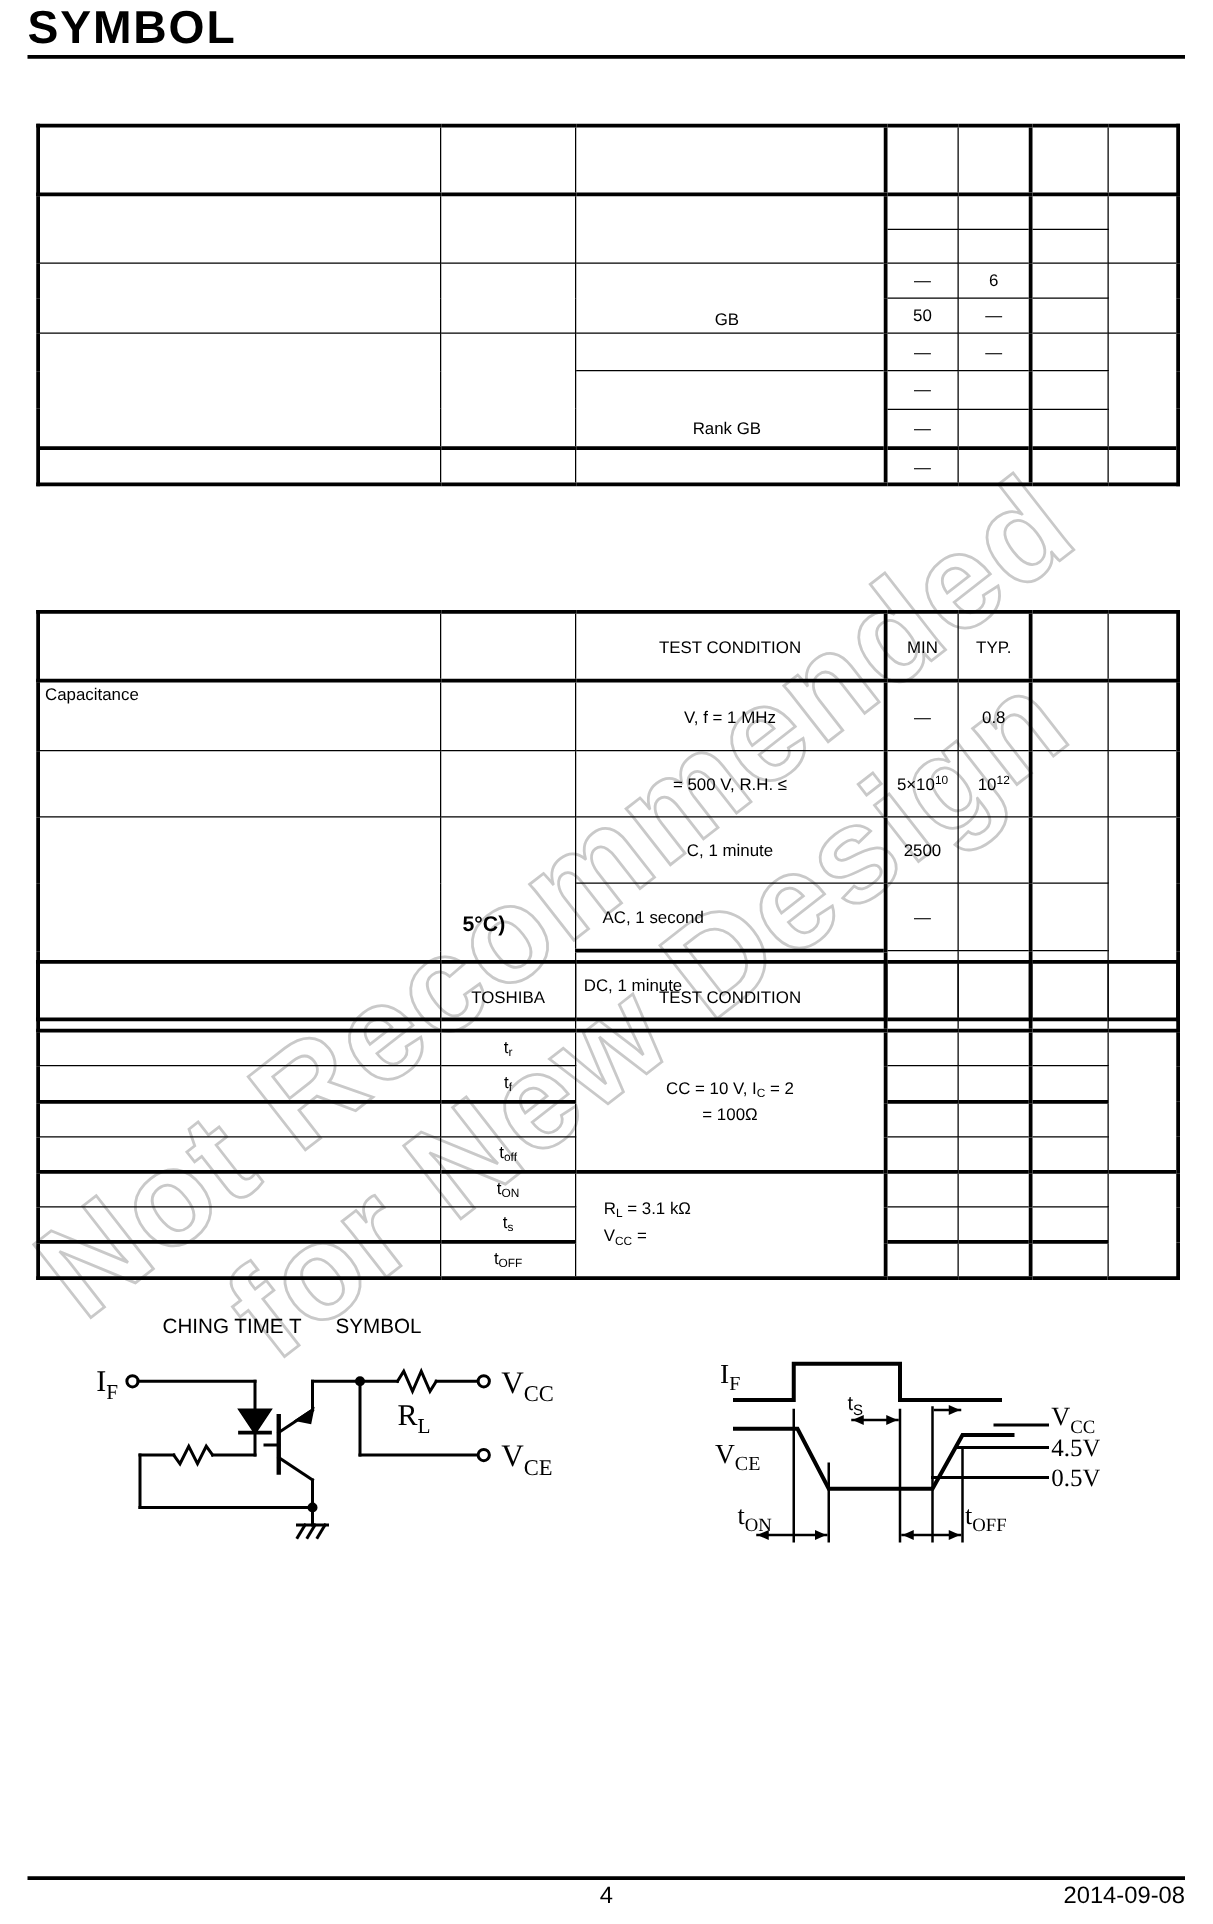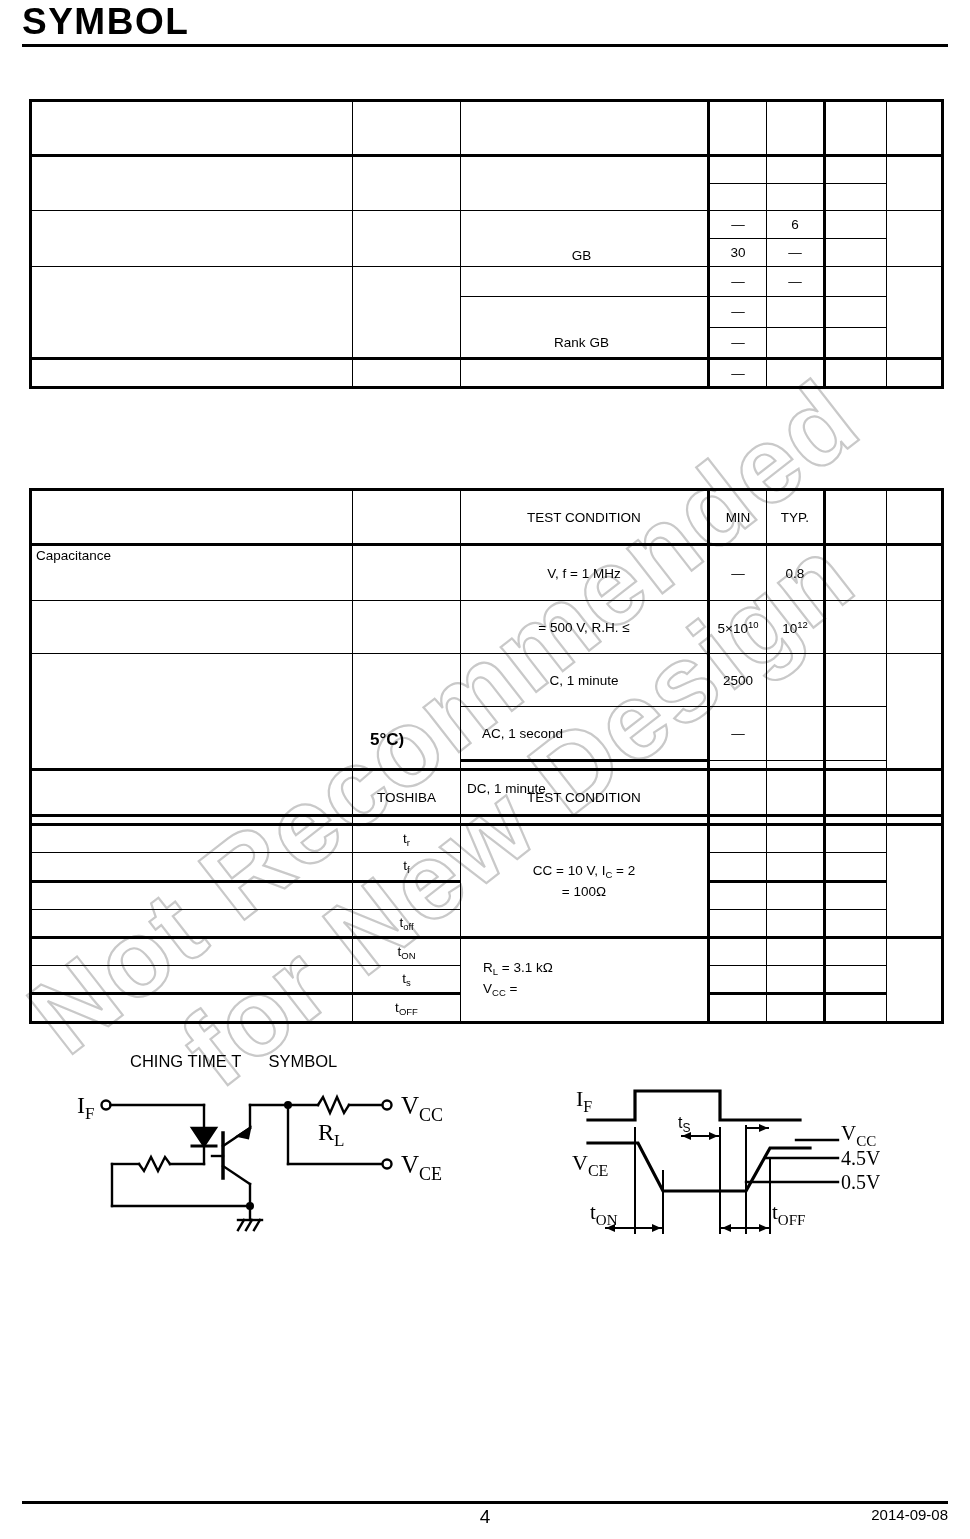--- a/index.html
+++ b/index.html
@@ -146,21 +146,21 @@
     top: 1506px;
     width: 970px;
     text-align: center;
     font-size: 19px;
     z-index: 10;
   }
   #doc-date {
     position: absolute;
     right: 22px;
     top: 1506px;
-    font-size: 15px;
+    font-size: 19px;
     z-index: 10;
   }
 </style>
 </head>
 <body>
 
 <div id="header">
   <div id="logo">SYMBOL</div>
   <div id="header-rule"></div>
 </div>
@@ -212,21 +212,21 @@
     <tr>
       <td rowspan="2" class="tall tb-thick-l"></td>
       <td rowspan="2" class="tall"></td>
       <td rowspan="2" class="tall right nb-b" style="vertical-align:bottom;padding-bottom:3px">GB</td>
       <td class="tb-thick-l">—</td>
       <td>6</td>
       <td class="tb-thick-l"></td>
       <td rowspan="2" class="tall tb-thick-r"></td>
     </tr>
     <tr>
-      <td class="tb-thick-l">30</td>
+      <td class="tb-thick-l">50</td>
       <td>—</td>
       <td class="tb-thick-l"></td>
     </tr>
 
     <tr>
       <td rowspan="3" class="tb-thick-l" style="height:90px"></td>
       <td rowspan="3" style="height:90px"></td>
       <td></td>
       <td class="tb-thick-l">—</td>
       <td>—</td>

